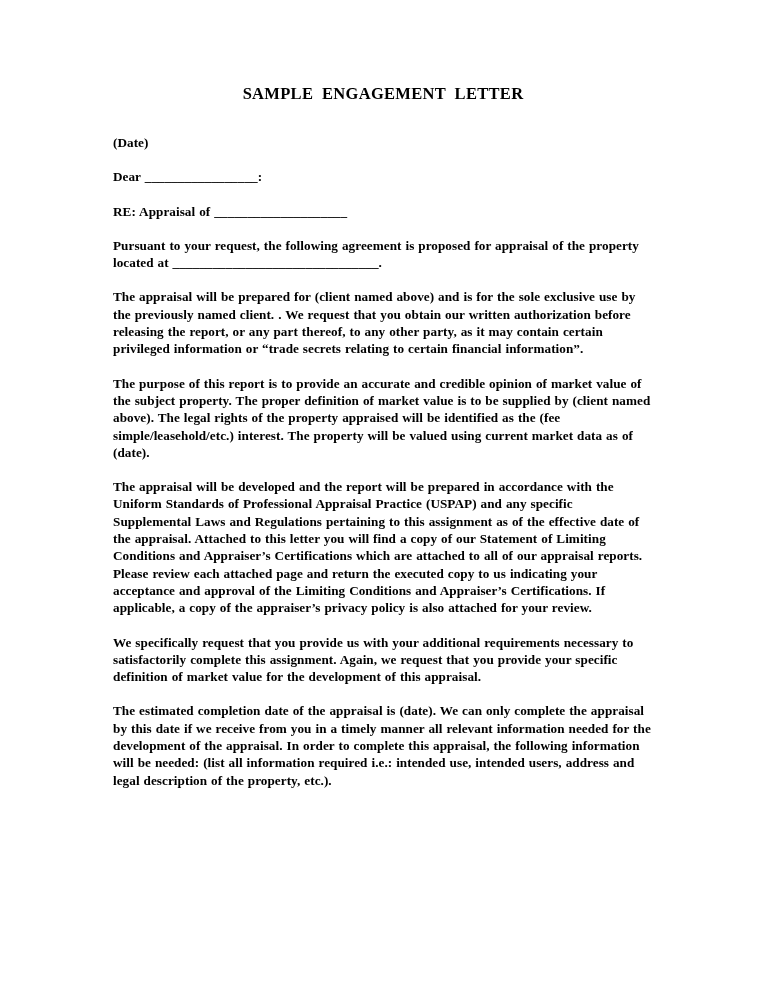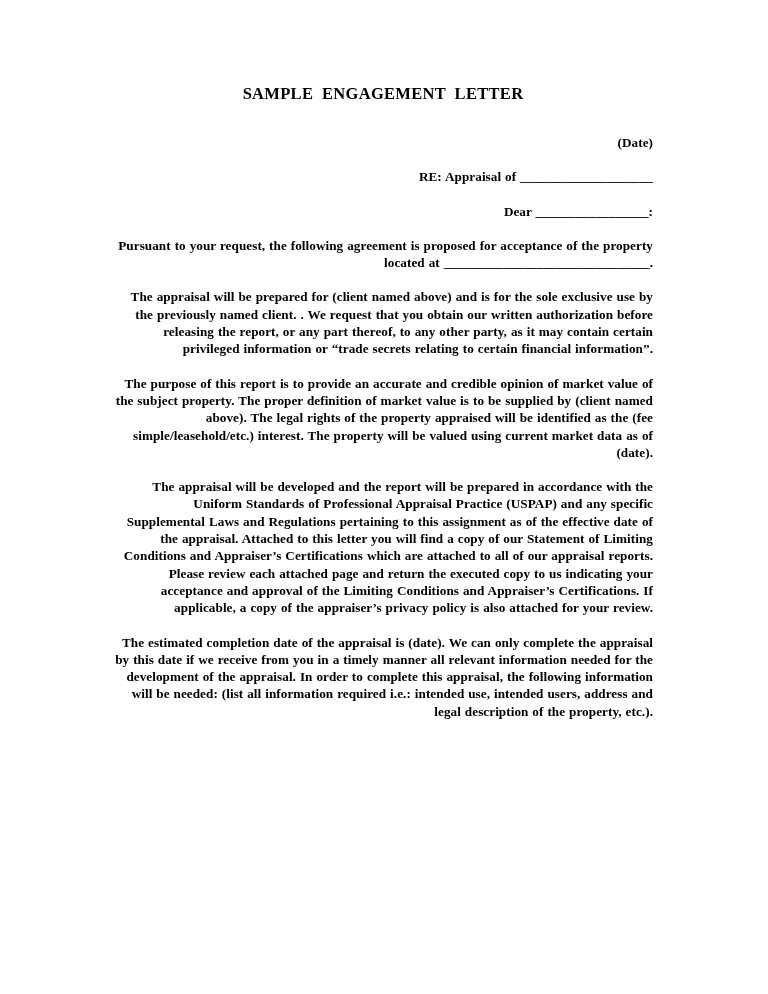--- a/index.html
+++ b/index.html
@@ -34,48 +34,49 @@
     letter-spacing: 0.3px;
     margin: 0 0 30px 0;
     line-height: 20px;
     white-space: pre;
   }
   .block {
     font-size: 13.2px;
     font-weight: bold;
     line-height: 17.3px;
     margin: 0 0 17px 0;
-    text-align: right;
+    text-align: left;
     letter-spacing: 0.05px;
     word-spacing: 0.6px;
   }
   .block:last-child {
     margin-bottom: 16px;
   }
 </style>
 </head>
 <body>
 
 <div class="page">
   <div class="content">
 
     <h1 class="doc-title">SAMPLE  ENGAGEMENT  LETTER</h1>
 
     <p class="block">(Date)</p>
 
 
+    <p class="block">Dear _________________:</p>
+
     <p class="block">RE:  Appraisal  of ____________________</p>
 
-    <p class="block">Dear _________________:</p>
-
-    <p class="block">Pursuant  to your request, the following  agreement is proposed  for acceptance of the property  located at _______________________________.</p>
+    <p class="block">Pursuant  to your request, the following  agreement is proposed  for appraisal of the property  located at _______________________________.</p>
 
     <p class="block">The  appraisal  will  be prepared  for (client named above) and is for the  sole exclusive use by the previously  named client. .  We request that  you obtain our  written authorization  before releasing the report, or any part thereof, to any other party, as it may contain  certain privileged information  or “trade  secrets relating to certain financial  information”.</p>
 
     <p class="block">The  purpose  of this report  is to provide  an accurate  and  credible  opinion of market value of the subject property.   The proper definition  of market  value is to be supplied  by (client named above).  The legal rights of the property  appraised  will  be identified  as the  (fee simple/leasehold/etc.)  interest.  The property  will  be valued using current  market data as of (date).</p>
 
     <p class="block">The  appraisal  will  be developed and the report  will  be prepared in accordance  with the Uniform  Standards  of Professional Appraisal  Practice  (USPAP)  and any specific Supplemental  Laws  and Regulations pertaining  to this assignment as of the effective date of the appraisal.   Attached to this letter you will  find a copy of our Statement of Limiting  Conditions  and Appraiser’s  Certifications  which  are  attached to all of our appraisal  reports.   Please review each attached  page and return  the executed copy  to us indicating  your acceptance and approval  of the Limiting  Conditions  and Appraiser’s  Certifications.   If applicable,  a copy  of the  appraiser’s  privacy  policy  is also attached for your review.</p>
 
+    <p class="block">We specifically  request that  you provide  us with  your additional  requirements necessary to satisfactorily  complete  this assignment.   Again,  we request that you provide  your specific definition  of market  value for the development  of this appraisal.</p>
 
     <p class="block">The  estimated completion  date of the appraisal  is (date).  We can only complete  the appraisal  by this date if we receive from you in a timely manner  all relevant information  needed for the development  of the appraisal.   In order to complete  this appraisal,  the following  information  will  be needed:  (list all information  required i.e.:  intended use, intended users,  address and legal description  of the property, etc.).</p>
 
   </div>
 </div>
 
 </body></html>

